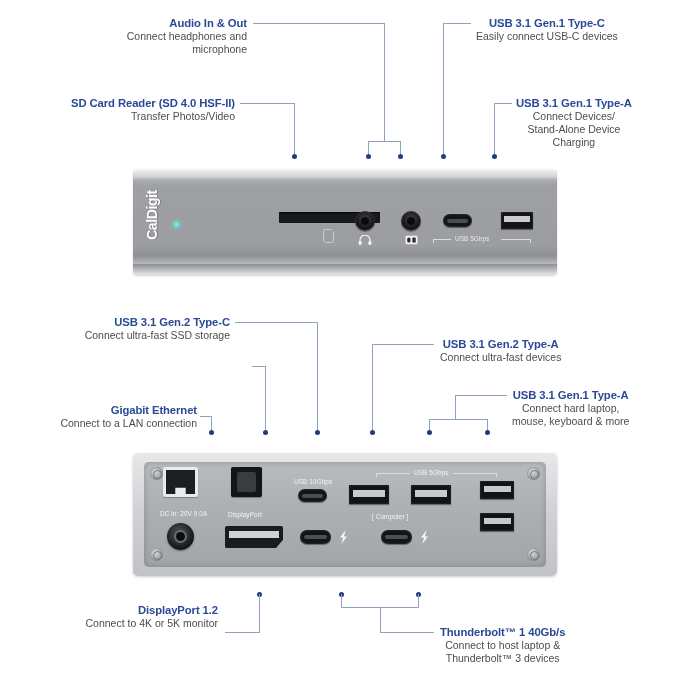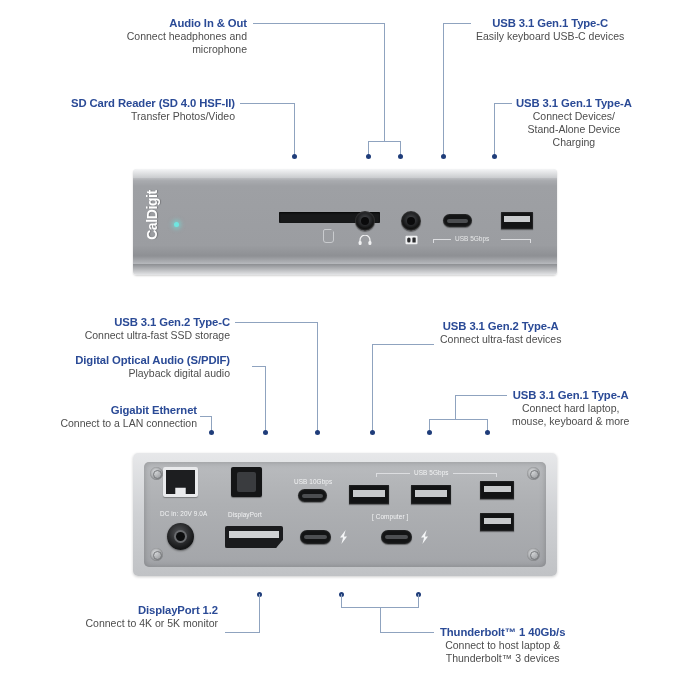--- a/index.html
+++ b/index.html
@@ -365,21 +365,21 @@
   <div class="callout ralign" style="left:20px; top:96px; width:215px;">
     <div class="title">SD Card Reader (SD 4.0 HSF-II)</div>
     <div class="desc">Transfer Photos/Video</div>
   </div>
   <div class="lead h" style="left:240px; top:103px; width:54px;"></div>
   <div class="lead v" style="left:294px; top:103px; height:53px;"></div>
   <div class="dot" style="left:292px; top:154px;"></div>
 
   <div class="callout lalign" style="left:476px; top:16px;">
     <div class="title">USB 3.1 Gen.1 Type-C</div>
-    <div class="desc">Easily keyboard USB-C devices</div>
+    <div class="desc">Easily connect USB-C devices</div>
   </div>
   <div class="lead h" style="left:443px; top:23px; width:28px;"></div>
   <div class="lead v" style="left:443px; top:23px; height:133px;"></div>
   <div class="dot" style="left:441px; top:154px;"></div>
 
   <div class="callout lalign" style="left:516px; top:96px;">
     <div class="title">USB 3.1 Gen.1 Type-A</div>
     <div class="desc">Connect Devices/</div>
     <div class="desc">Stand-Alone Device</div>
     <div class="desc">Charging</div>
@@ -428,37 +428,33 @@
 
   <div class="callout ralign" style="left:30px; top:315px; width:200px;">
     <div class="title">USB 3.1 Gen.2 Type-C</div>
     <div class="desc">Connect ultra-fast SSD storage</div>
   </div>
   <div class="lead h" style="left:235px; top:322px; width:50px;"></div>
   <div class="lead v" style="left:317px; top:322px; height:110px;"></div>
   <div class="lead h" style="left:285px; top:322px; width:33px;"></div>
   <div class="dot" style="left:315px; top:430px;"></div>
 
-  <div class="callout ralign" style="left:25px; top:353px; width:205px;">
-    <div class="title">Digital Optical Audio (S/PDIF)</div>
-    <div class="desc">Playback digital audio</div>
-  </div>
   <div class="lead h" style="left:252px; top:366px; width:14px;"></div>
   <div class="lead v" style="left:265px; top:366px; height:66px;"></div>
   <div class="dot" style="left:263px; top:430px;"></div>
 
   <div class="callout ralign" style="left:12px; top:403px; width:185px;">
     <div class="title">Gigabit Ethernet</div>
     <div class="desc">Connect to a LAN connection</div>
   </div>
   <div class="lead h" style="left:200px; top:416px; width:12px;"></div>
   <div class="lead v" style="left:211px; top:416px; height:16px;"></div>
   <div class="dot" style="left:209px; top:430px;"></div>
 
-  <div class="callout lalign" style="left:440px; top:319px;">
+  <div class="callout lalign" style="left:440px; top:337px;">
     <div class="title">USB 3.1 Gen.2 Type-A</div>
     <div class="desc">Connect ultra-fast devices</div>
   </div>
   <div class="lead h" style="left:372px; top:344px; width:62px;"></div>
   <div class="lead v" style="left:372px; top:344px; height:88px;"></div>
   <div class="dot" style="left:370px; top:430px;"></div>
 
   <div class="callout lalign" style="left:512px; top:388px;">
     <div class="title">USB 3.1 Gen.1 Type-A</div>
     <div class="desc">Connect hard laptop,</div>

